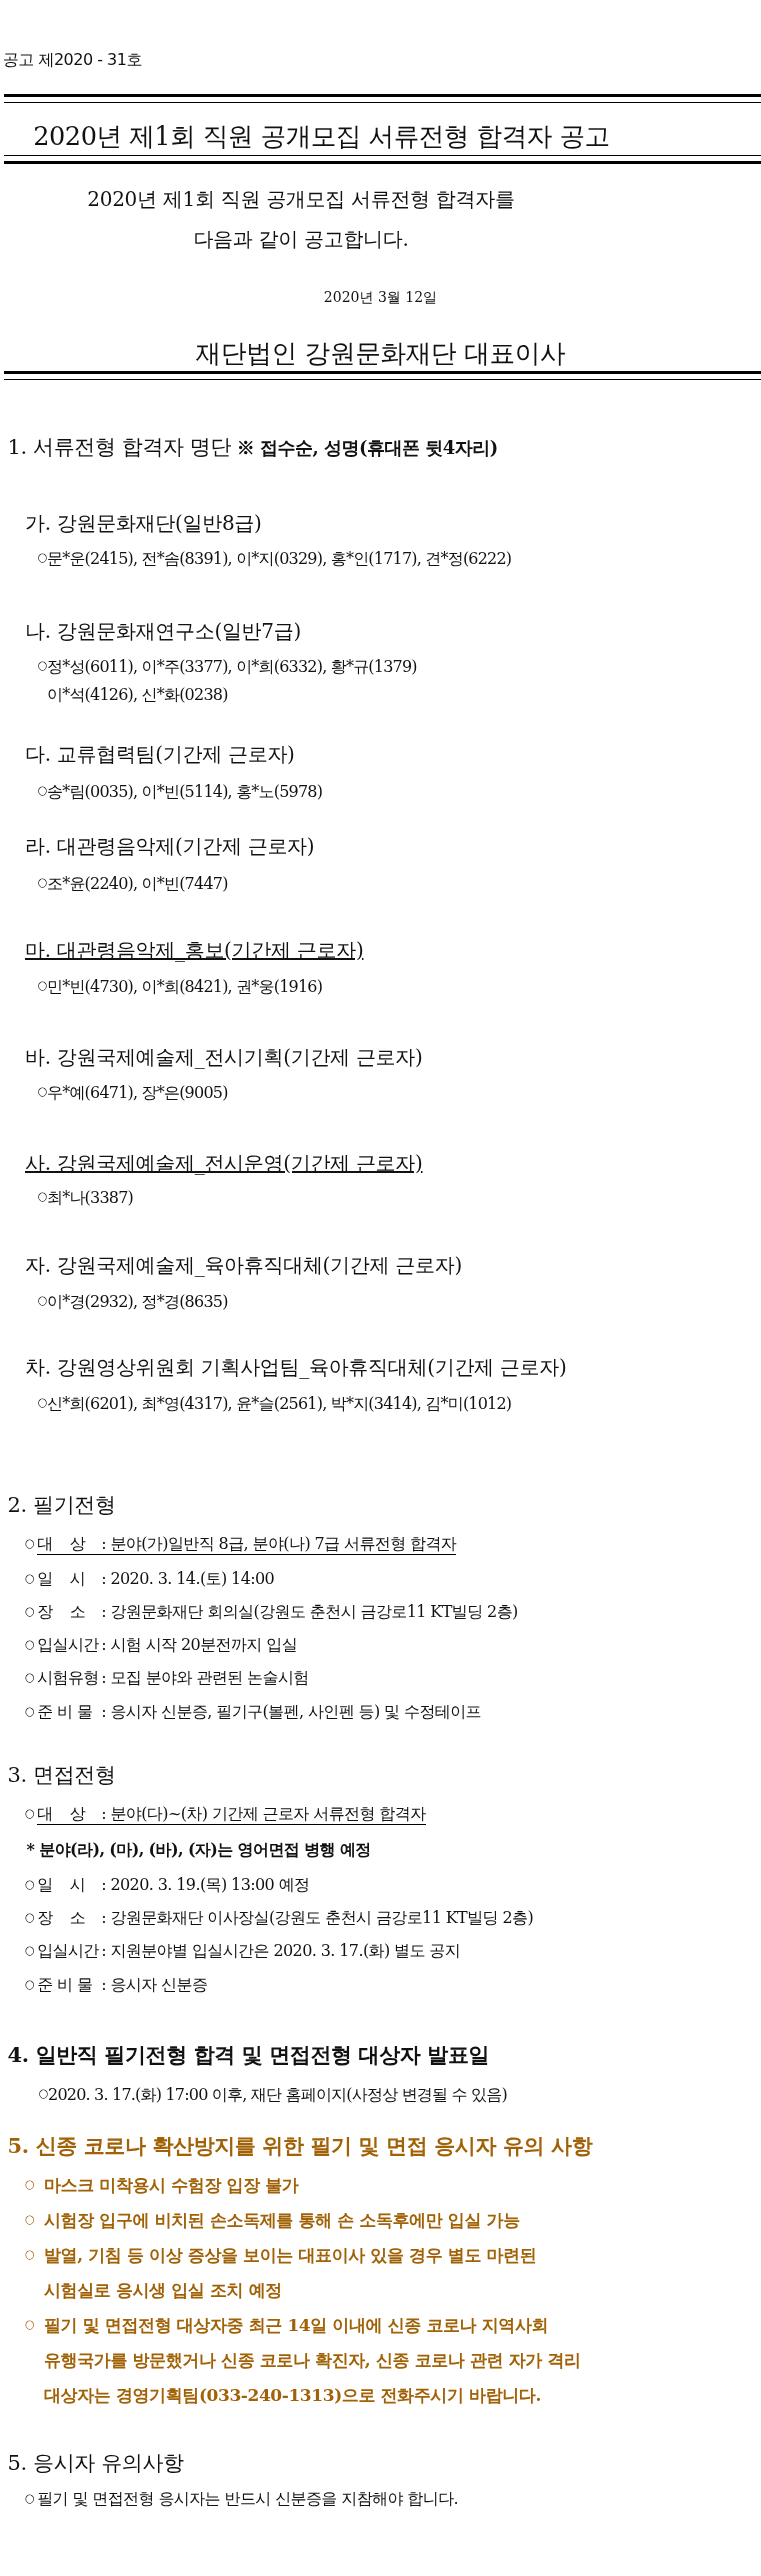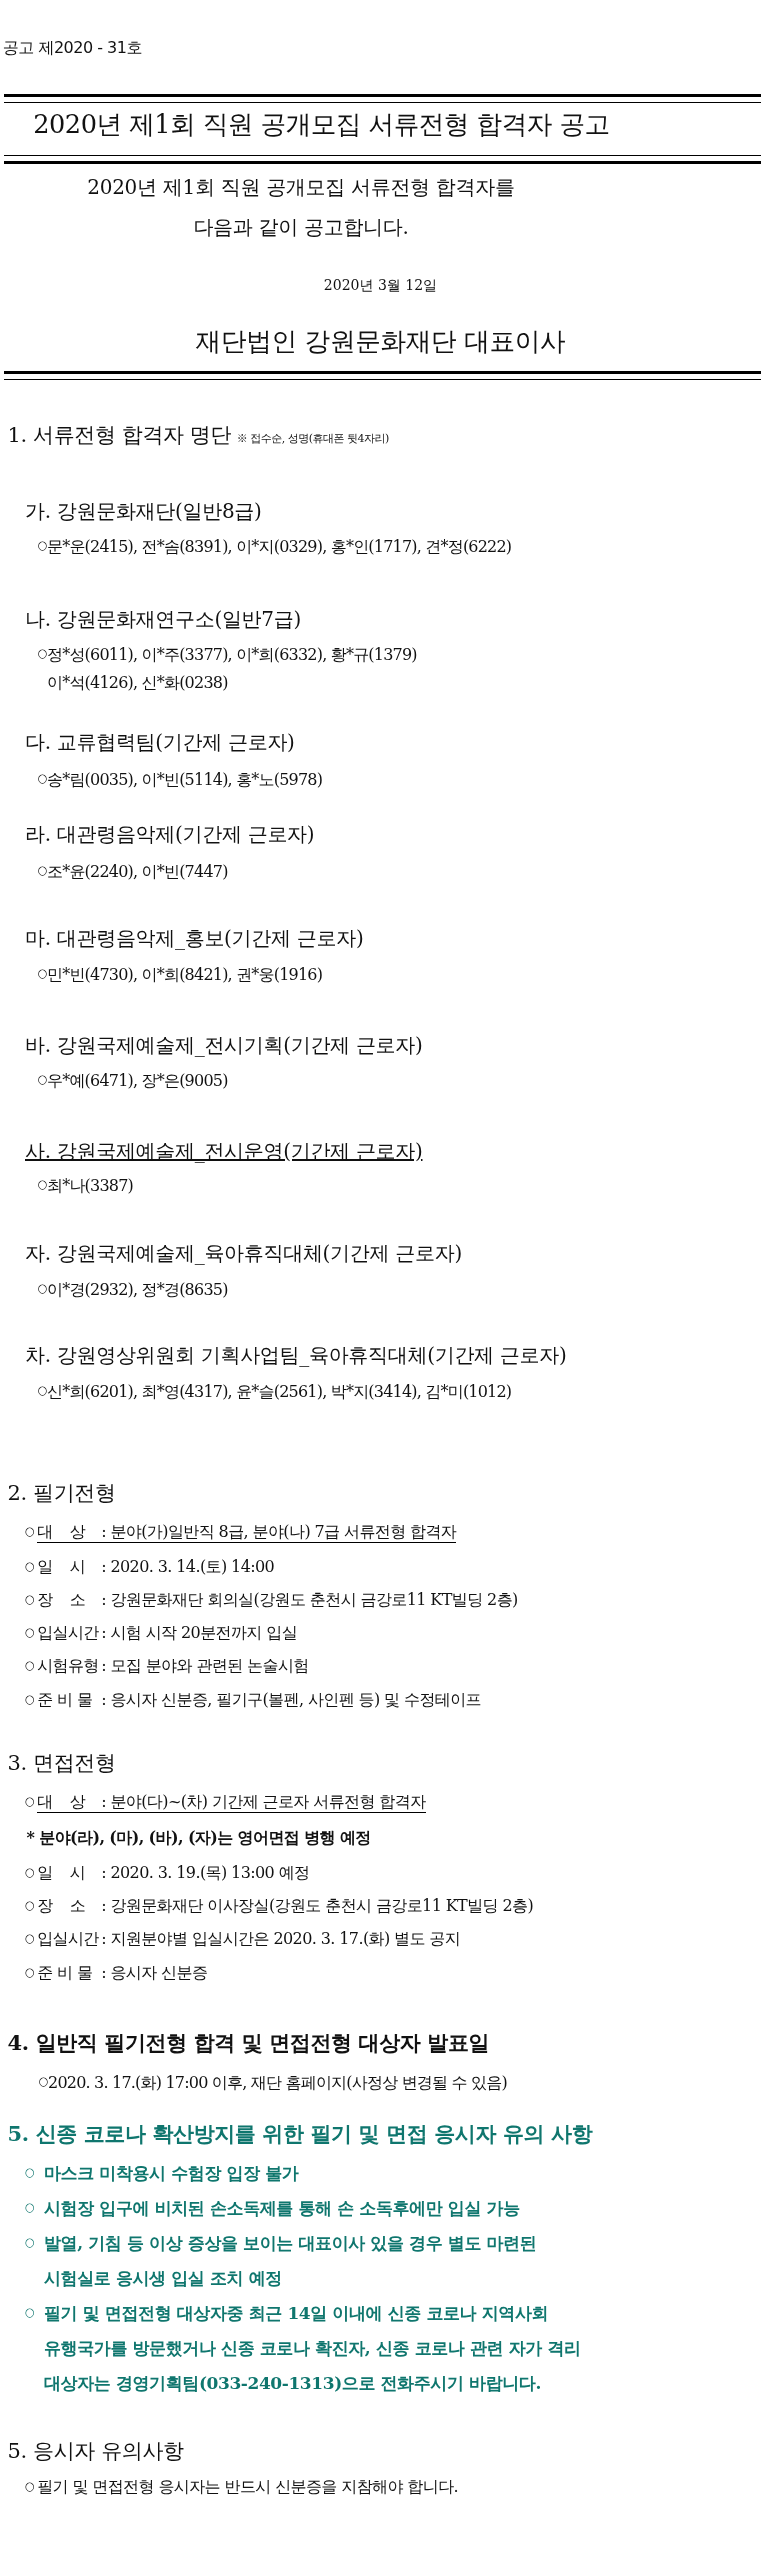--- a/index.html
+++ b/index.html
@@ -4,41 +4,41 @@
   <style>
     html, body { margin: 0; padding: 0; background: #ffffff; }
     body {
       width: 761px;
       min-height: 2576px;
       position: relative;
       font-family: "DejaVu Serif", "Liberation Serif", serif;
       color: #111111;
       overflow: hidden;
     }
-    .abs { position: absolute; white-space: nowrap; }
+    .abs { position: absolute; white-space: nowrap; margin-top: 12px; }
     .notice-no { left: 2.8px; top: 38px; font-size: 16px; font-family: "DejaVu Sans", "Liberation Sans", sans-serif; letter-spacing: -0.5px; }
     .dbl-rule { position: absolute; left: 3.8px; width: 758px; height: 8.5px; border-top: 3.8px solid #000; border-bottom: 1.9px solid #000; box-sizing: border-box; }
     .dbl-rule.thin-top { border-top: 1.9px solid #000; border-bottom: 3.8px solid #000; }
     .main-title { left: 0; width: 643px; text-align: center; top: 107px; font-size: 25.6px; letter-spacing: -0.5px; }
     .intro { left: 0; width: 602px; text-align: center; font-size: 20px; letter-spacing: -0.3px; }
     .date { left: 0; width: 761px; text-align: center; top: 277px; font-size: 14px; }
     .issuer { left: 0; width: 761px; text-align: center; top: 324px; font-size: 25.6px; letter-spacing: -0.3px; }
     .sec-title { left: 7.6px; font-size: 21px; letter-spacing: -0.4px; }
-    .sec-note { font-size: 11px; font-weight: normal; margin-left: 5.7px; letter-spacing: -0.5px; }
+    .sec-note { font-size: 18px; font-weight: bold; margin-left: 5.7px; letter-spacing: -0.5px; }
     .sub-title { left: 25px; font-size: 20px; letter-spacing: -0.3px; }
     .item { left: 30px; font-size: 16px; letter-spacing: -0.8px; text-align: right; }
     .item-cont { left: 47px; font-size: 16px; letter-spacing: -0.8px; }
     .bullet { display: inline-block; width: 17px; font-size: 11.4px; vertical-align: 2.8px; }
     .detail { left: 25px; font-size: 16px; letter-spacing: -0.6px; }
     .detail .blt { font-size: 11.4px; margin-right: 2.8px; vertical-align: 1.9px; }
     .detail .lbl { display: inline-block; width: 64px; }
     .detail .lbl.spread { letter-spacing: 5.7px; }
     .underline { border-bottom: 1.9px solid #000; padding-bottom: 1px; }
     .star-note { left: 26.5px; font-size: 16px; font-weight: bold; letter-spacing: -0.6px; }
-    .red { color: #0f766e; }
+    .red { color: #a16207; }
     .red-title { left: 7.6px; font-size: 21px; font-weight: bold; letter-spacing: -0.4px; }
     .red-item { left: 25px; font-size: 17px; font-weight: bold; letter-spacing: -0.4px; }
     .red-item .blt { display: inline-block; width: 19px; font-size: 11.4px; vertical-align: 2.8px; }
     .red-cont { left: 44px; font-size: 17px; font-weight: bold; letter-spacing: -0.4px; }
   </style>
 </head>
 <body>
 
 <div class="abs notice-no">공고 제2020 - 31호</div>
 <div class="dbl-rule" style="top:94px;"></div>
@@ -60,21 +60,21 @@
 <div class="abs sub-title" style="top:606px;">나. 강원문화재연구소(일반7급)</div>
 <div class="abs item" style="top:645px;"><span class="bullet">○</span><span>정*성(6011), 이*주(3377), 이*희(6332), 황*규(1379)</span></div>
 <div class="abs item-cont" style="top:673px;">이*석(4126), 신*화(0238)</div>
 
 <div class="abs sub-title" style="top:729px;">다. 교류협력팀(기간제 근로자)</div>
 <div class="abs item" style="top:770px;"><span class="bullet">○</span><span>송*림(0035), 이*빈(5114), 홍*노(5978)</span></div>
 
 <div class="abs sub-title" style="top:821px;">라. 대관령음악제(기간제 근로자)</div>
 <div class="abs item" style="top:862px;"><span class="bullet">○</span><span>조*윤(2240), 이*빈(7447)</span></div>
 
-<div class="abs sub-title" style="top:925px;">마. 대관령음악제_홍보(기간제 근로자)</div>
+<div class="abs sub-title" style="top:925px;text-decoration:underline;">마. 대관령음악제_홍보(기간제 근로자)</div>
 <div class="abs item" style="top:965px;"><span class="bullet">○</span><span>민*빈(4730), 이*희(8421), 권*웅(1916)</span></div>
 
 <div class="abs sub-title" style="top:1032px;">바. 강원국제예술제_전시기획(기간제 근로자)</div>
 <div class="abs item" style="top:1071px;"><span class="bullet">○</span><span>우*예(6471), 장*은(9005)</span></div>
 
 <div class="abs sub-title" style="top:1138px;text-decoration:underline;">사. 강원국제예술제_전시운영(기간제 근로자)</div>
 <div class="abs item" style="top:1176px;"><span class="bullet">○</span><span>최*나(3387)</span></div>
 
 <div class="abs sub-title" style="top:1240px;">자. 강원국제예술제_육아휴직대체(기간제 근로자)</div>
 <div class="abs item" style="top:1280px;"><span class="bullet">○</span><span>이*경(2932), 정*경(8635)</span></div>

